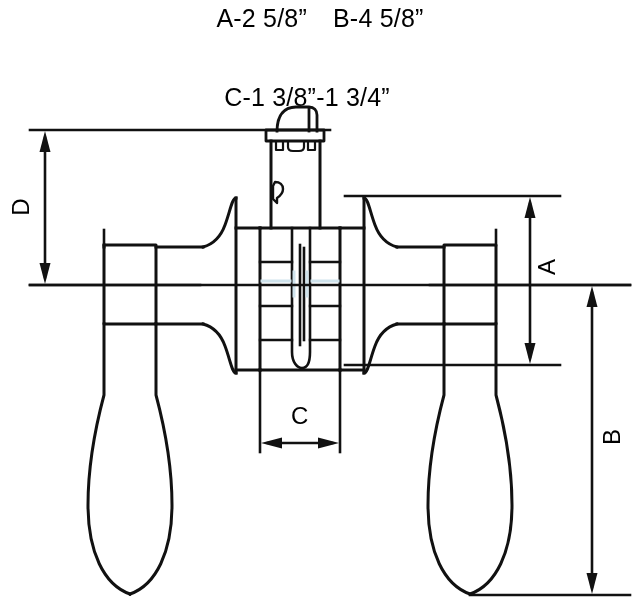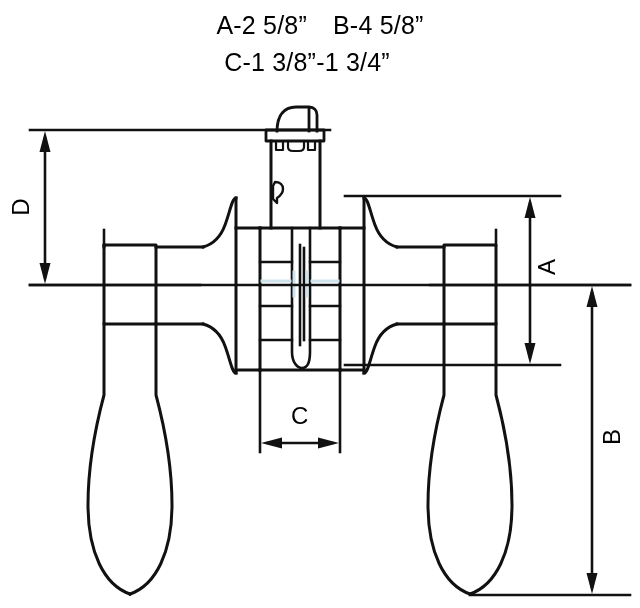--- a/index.html
+++ b/index.html
@@ -21,22 +21,22 @@
   }
   .caption-row{
     display:flex;
     justify-content:center;
     align-items:baseline;
     font-size:25px;
     line-height:1.1;
     letter-spacing:0.2px;
     white-space:pre;
   }
-  .caption-row.r1{ padding-top:12px; }
-  .caption-row.r2{ padding-top:9px; }
+  .caption-row.r1{ padding-top:5px; }
+  .caption-row.r2{ padding-top:9px;margin-top:42px; }
   .cap-cell{ display:inline-block; }
   .cap-gap{ display:inline-block; width:26px; }
 
   
   .rot-letter{
     position:absolute;
     font-size:24px;
     line-height:1;
     transform-origin:center center;
   }

